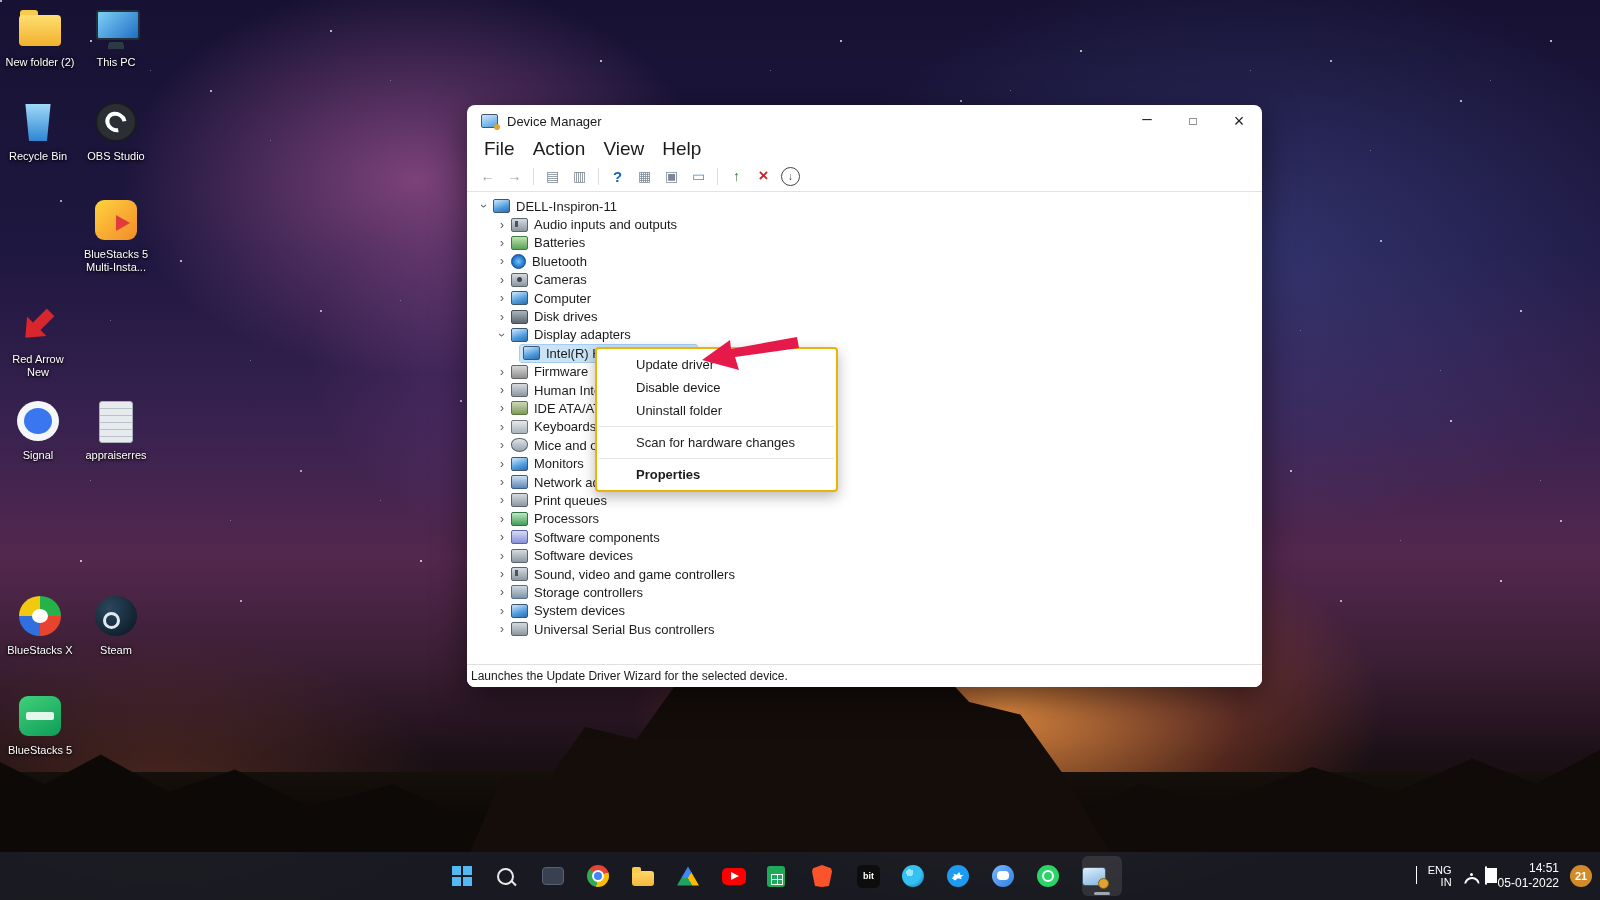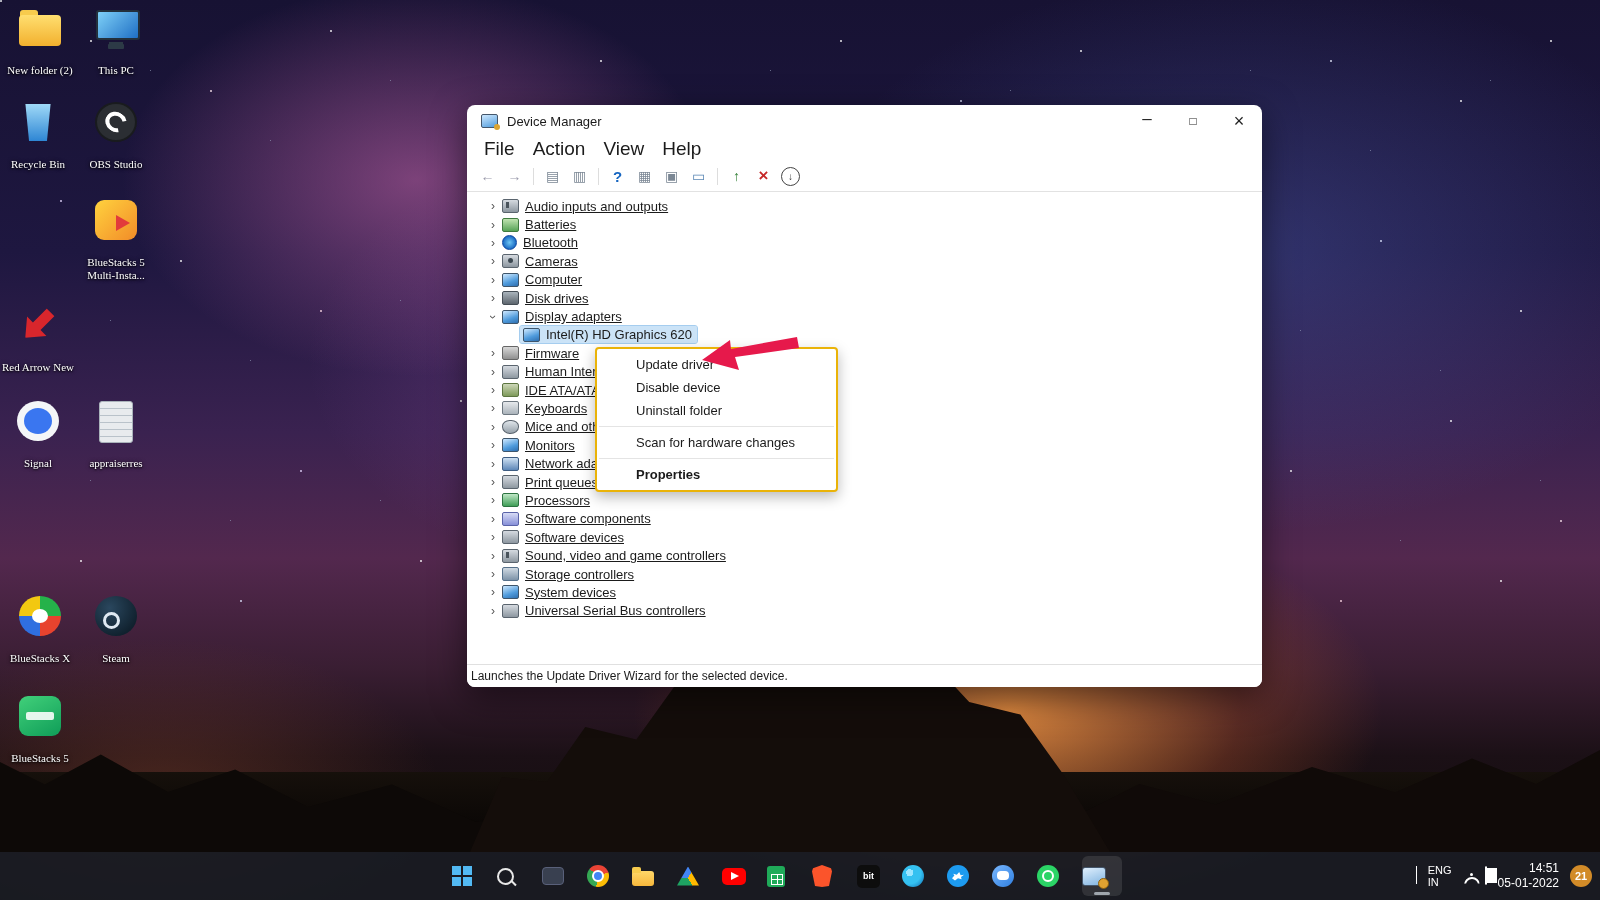--- a/index.html
+++ b/index.html
@@ -37,21 +37,21 @@
   .rock{position:absolute;bottom:48px;}
   .rock1{left:470px;width:640px;height:250px;background:#140d0a;
     clip-path:polygon(0 100%,5% 70%,12% 72%,18% 50%,26% 55%,33% 30%,40% 34%,46% 12%,55% 8%,62% 22%,70% 18%,78% 40%,86% 45%,93% 70%,100% 100%);}
   .rock2{left:0;width:560px;height:150px;background:#0d0907;
     clip-path:polygon(0 100%,0 40%,8% 55%,18% 35%,30% 60%,42% 45%,55% 70%,70% 55%,85% 80%,100% 70%,100% 100%);}
   .rock3{right:0;width:640px;height:170px;background:#100a08;
     clip-path:polygon(0 100%,6% 75%,15% 85%,28% 60%,40% 72%,55% 50%,68% 65%,80% 45%,90% 60%,100% 40%,100% 100%);}
 
   
   .dico{position:absolute;width:76px;text-align:center;color:#fff;font-size:11px;z-index:5;cursor:default;}
-  .dlabel{margin-top:14px;line-height:13px;text-shadow:0 1px 2px rgba(0,0,0,.95),0 0 4px rgba(0,0,0,.7);font-family:Liberation Serif, serif;}
+  .dlabel{margin-top:6px;line-height:13px;text-shadow:0 1px 2px rgba(0,0,0,.95),0 0 4px rgba(0,0,0,.7);}
   .glyph{width:46px;height:44px;margin:0 auto;position:relative;}
   .g-folder::before{content:"";position:absolute;left:3px;top:4px;width:18px;height:10px;background:#f7cb4d;border-radius:3px 3px 0 0;}
   .g-folder::after{content:"";position:absolute;left:2px;top:9px;width:42px;height:31px;background:linear-gradient(180deg,#ffdf70,#f2b02e);border-radius:4px;}
   .g-thispc::before{content:"";position:absolute;left:3px;top:4px;width:40px;height:26px;border-radius:3px;background:linear-gradient(135deg,#7ed0f7,#1f6fc4);border:2px solid #23303c;}
   .g-thispc::after{content:"";position:absolute;left:15px;bottom:1px;width:16px;height:5px;background:#2c3a46;border-radius:1px;box-shadow:0 -3px 0 -1px #2c3a46;}
   .g-bin::after{content:"";position:absolute;left:9px;top:4px;width:28px;height:37px;background:linear-gradient(180deg,#9fd9f7 0%,#2e86d4 100%);clip-path:polygon(5% 0,95% 0,82% 100%,18% 100%);}
   .g-obs::before{content:"";position:absolute;inset:2px;border-radius:50%;background:#2b2e33;border:2px solid #191b1e;}
   .g-obs::after{content:"";position:absolute;inset:12px;border:4px solid #fff;border-radius:50%;border-right-color:transparent;transform:rotate(35deg);}
   .g-bsmulti::before{content:"";position:absolute;inset:2px;border-radius:9px;background:linear-gradient(135deg,#ffd23e,#f28c28);}
   .g-bsmulti::after{content:"";position:absolute;right:9px;bottom:11px;border-left:14px solid #e23b3b;border-top:8px solid transparent;border-bottom:8px solid transparent;}
@@ -94,21 +94,21 @@
   .t-devices::before{content:"▦";color:#7b8794;}
   .t-scan::before{content:"▣";color:#7b8794;}
   .t-monitor::before{content:"▭";color:#5b87b5;}
   .t-update::before{content:"↑";color:#2e7d32;font-weight:700;}
   .t-uninstall::before{content:"×";color:#c62828;font-weight:900;font-size:17px;}
   .t-disable{width:17px;height:17px;border:1.5px solid #444;border-radius:50%;margin:0 3px;}
   .t-disable::before{content:"↓";font-size:10px;color:#333;}
 
   .tree{padding-top:5px;font-size:13px;}
   .trow{display:flex;align-items:center;height:18.4px;padding-left:10px;white-space:nowrap;}
-  .trow.lvl1{padding-left:19px;text-decoration:underline;}
+  .trow.lvl1{padding-left:28px;}
   .trow.lvl2{padding-left:53px;}
   .chev{width:14px;font-size:12px;color:#555;text-align:center;flex:none;}
   .chev.right::before{content:"›";display:inline-block;}
   .chev.down::before{content:"›";display:inline-block;transform:rotate(90deg);}
   .ti{width:15px;height:12px;border-radius:2px;margin:0 6px 0 2px;flex:none;position:relative;border:1px solid #5a646e;
     background:linear-gradient(#d5dae0,#8d97a0);}
   .ti.screen{background:linear-gradient(160deg,#cfe9ff 0%,#4f9bdc 60%,#2f6fb0 100%);border-color:#3e556b;}
   .ti-battery{background:linear-gradient(#bfe3b0,#57a357);border-color:#3f7a3f;}
   .ti-bluetooth{width:13px;height:13px;border-radius:50%;background:radial-gradient(circle,#6ec6f5 0%,#1565c0 75%);border-color:#0d47a1;}
   .ti-camera::after{content:"";position:absolute;left:5px;top:3px;width:5px;height:5px;border-radius:50%;background:#3b4750;}
@@ -165,21 +165,21 @@
   .tg-twitter::after{content:"";position:absolute;left:5px;top:7px;width:12px;height:9px;background:#fff;
     clip-path:polygon(0 70%,20% 40%,10% 20%,40% 30%,60% 0,72% 35%,100% 30%,75% 55%,80% 80%,50% 70%,25% 95%);}
   .tg-chat{width:22px;height:22px;border-radius:50%;background:linear-gradient(135deg,#7ab8ff,#2f7fe0);position:relative;}
   .tg-chat::after{content:"";position:absolute;left:5px;top:6px;width:12px;height:9px;background:#fff;border-radius:4px;}
   .tg-whatsapp{width:22px;height:22px;border-radius:50%;background:#2bd466;position:relative;}
   .tg-whatsapp::after{content:"";position:absolute;inset:5px;border:2px solid #fff;border-radius:50%;}
   .tg-devmgr{width:22px;height:17px;background:linear-gradient(160deg,#dfeffd,#7fb3e0);border:1.5px solid #44566b;border-radius:3px;position:relative;}
   .tg-devmgr::after{content:"";position:absolute;right:-4px;bottom:-4px;width:9px;height:9px;background:#e0a231;border-radius:50%;border:1px solid #8a6010;}
   .tb-right{position:absolute;right:8px;top:0;height:48px;display:flex;align-items:center;gap:11px;color:#fff;}
   .tg-chevup{width:8px;height:8px;border-left:1.6px solid #fff;border-top:1.6px solid #fff;transform:rotate(45deg);margin-top:3px;}
-  .lang{font-size:11px;line-height:12px;text-align:left;}
+  .lang{font-size:11px;line-height:12px;text-align:right;}
   .tg-wifi{position:relative;width:16px;height:12px;}
   .tg-wifi::before{content:"";position:absolute;left:1px;top:1px;width:12px;height:12px;border:2px solid #fff;border-radius:50%;
     clip-path:polygon(0 0,100% 0,100% 40%,0 40%);}
   .tg-wifi::after{content:"";position:absolute;left:7px;bottom:0;width:3px;height:3px;background:#fff;border-radius:50%;}
   .tg-vol{width:13px;height:12px;background:#fff;clip-path:polygon(0 33%,35% 33%,75% 0,75% 100%,35% 67%,0 67%);}
   .tg-batt{width:18px;height:10px;border:1.5px solid #fff;border-radius:2px;position:relative;}
   .tg-batt::before{content:"";position:absolute;left:1px;top:1px;bottom:1px;width:10px;background:#fff;}
   .tg-batt::after{content:"";position:absolute;right:-4px;top:2px;width:2px;height:5px;background:#fff;border-radius:1px;}
   .clock{text-align:right;font-size:12px;line-height:15px;}
   .tg-badge{width:22px;height:22px;border-radius:50%;background:#d28b28;color:#fff;font-size:11px;font-weight:700;
@@ -269,20 +269,25 @@
       <button class="tbtn t-devices"></button>
       <button class="tbtn t-scan"></button>
       <button class="tbtn t-monitor"></button>
       <span class="tsep"></span>
       <button class="tbtn t-update"></button>
       <button class="tbtn t-uninstall"></button>
       <button class="tbtn t-disable"></button>
     </div>
 
     <div class="tree">
+      <div class="trow">
+        <span class="chev down"></span>
+        <span class="ti screen"></span>
+        <span>DELL-Inspiron-11</span>
+      </div>
       <div class="trow lvl1">
         <span class="chev right"></span>
         <span class="ti ti-sound"></span>
         <span>Audio inputs and outputs</span>
       </div>
       <div class="trow lvl1">
         <span class="chev right"></span>
         <span class="ti ti-battery"></span>
         <span>Batteries</span>
       </div>

